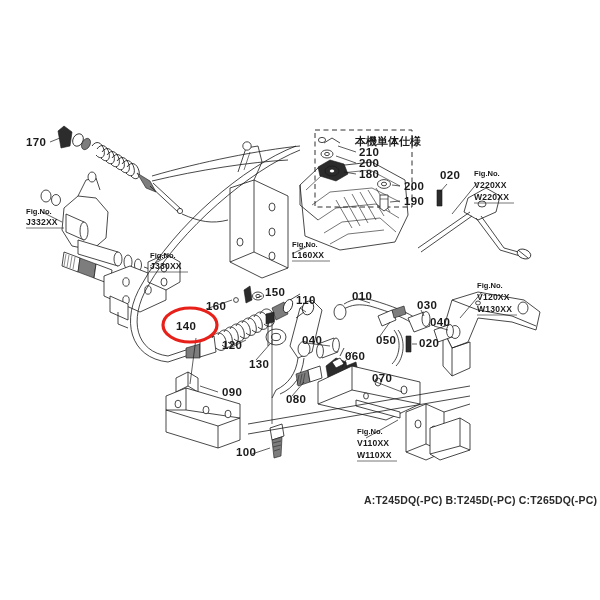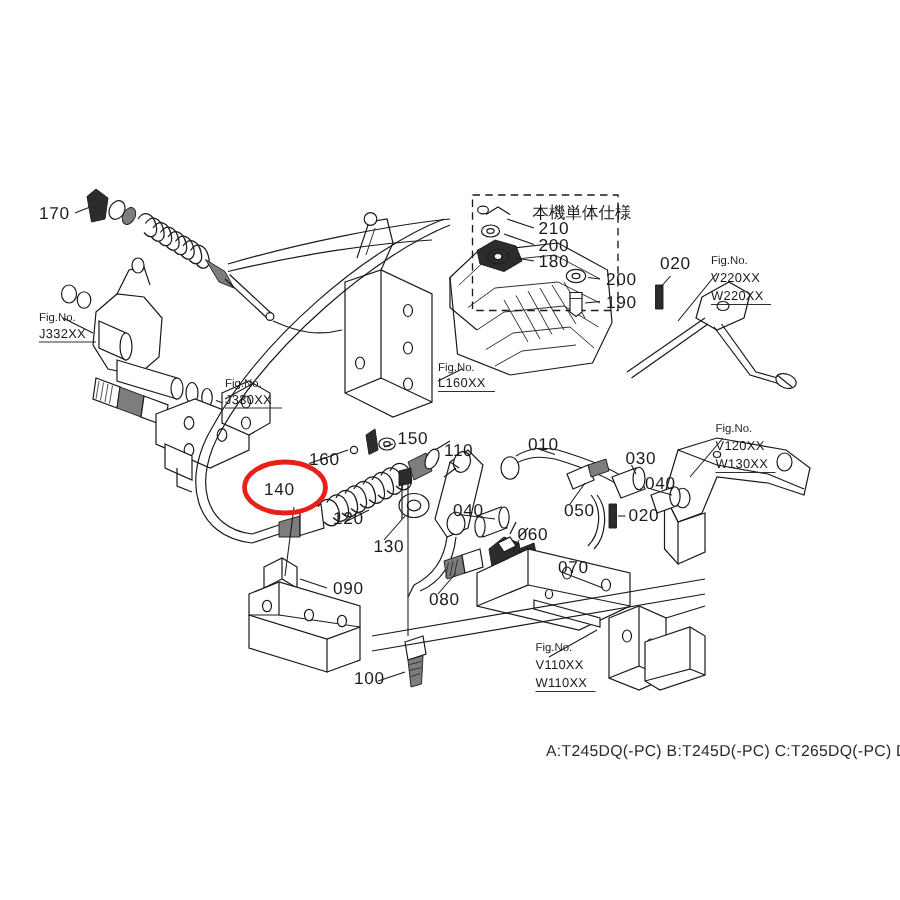--- a/index.html
+++ b/index.html
@@ -12,20 +12,21 @@
     width: 600px;
     height: 600px;
     overflow: hidden;
     font-family: "Liberation Sans", sans-serif;
   }
   #diagram-root {
     position: relative;
     width: 497px;
     height: 600px;
     background: #c2410c;
+    font-weight: bold;
   }
   #diagram-svg {
     position: absolute;
     left: 0;
     top: 0;
     width: 600px;
     height: 600px;
   }
   .callout {
     font-family: "Liberation Sans", sans-serif;

